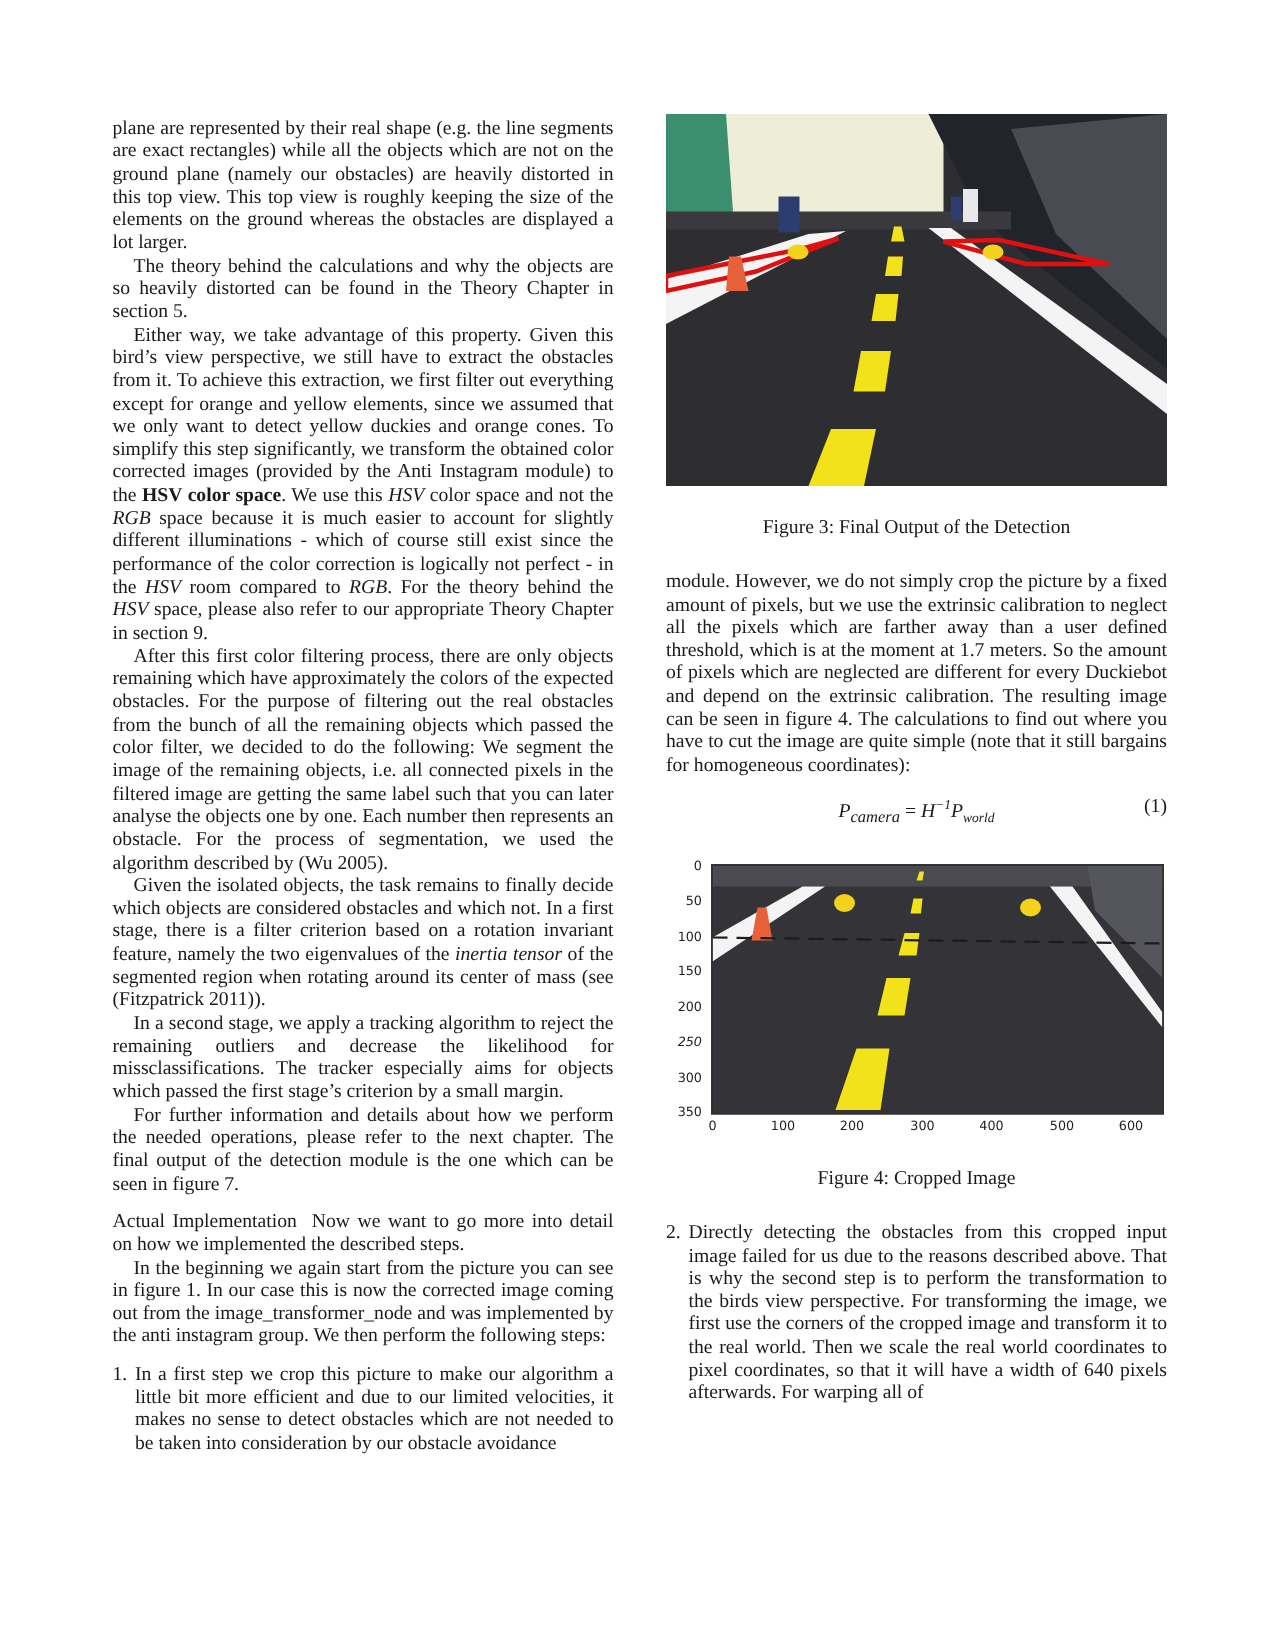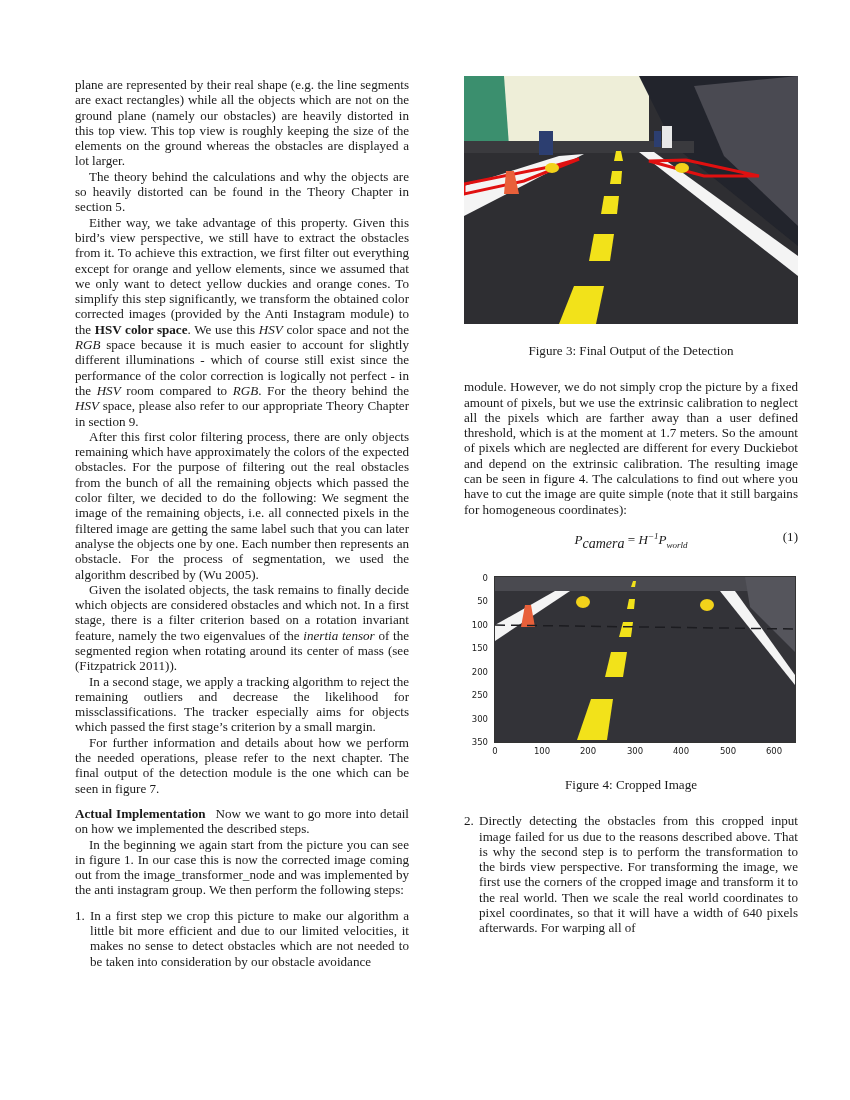--- a/index.html
+++ b/index.html
@@ -1,25 +1,25 @@
 <!DOCTYPE html>
 <html><head>
 <meta charset="utf-8">
 <style>
   html, body { margin: 0; padding: 0; background: #ffffff; }
   body { width: 850px; height: 1100px; position: relative; overflow: hidden;
          font-family: "Liberation Serif", "DejaVu Serif", serif; color: #1a1a1a; }
   .col { position: absolute; width: 334px; font-size: 13.1px; line-height: 15.3px; text-align: justify; }
   .col.left { left: 75px; top: 77px; }
-  .col.right { left: 464px; top: 76px; }
+  .col.right { left: 444px; top: 76px; }
   p { margin: 0; }
   p.ind { text-indent: 14px; }
   b { font-weight: bold; }
   i { font-style: italic; }
-  .runin { font-weight: bold; margin-right: 10px; }
+  .runin { font-weight: normal; margin-right: 10px; }
   .section-gap { margin-top: 10px; }
   ol { margin: 10px 0 0 0; padding-left: 0; list-style: none; }
   li { position: relative; padding-left: 15px; }
   li .num { position: absolute; left: 0; top: 0; }
   .figure { position: relative; }
   .fig3-img { width: 334px; height: 248px; position: relative; overflow: hidden; background: #2b2b2e; }
   .caption { text-align: center; margin-top: 19px; }
   .eq { position: relative; height: 20px; margin: 12px 0 6px 0; text-align: center; font-style: italic; }
   .eq .eqnum { position: absolute; right: 0; top: 0; font-style: normal; }
   .fig4-wrap { position: relative; height: 190px; margin-top: 24px; }
@@ -71,32 +71,32 @@
         <ellipse cx="88" cy="92" rx="7" ry="5" fill="#f2d21a"></ellipse>
         <ellipse cx="218" cy="92" rx="7" ry="5" fill="#f2d21a"></ellipse>
       </svg>
     </div>
     <p class="caption">Figure 3: Final Output of the Detection</p>
   </div>
 
   <p style="margin-top:21px;">module. However, we do not simply crop the picture by a fixed amount of pixels, but we use the extrinsic calibration to neglect all the pixels which are farther away than a user defined threshold, which is at the moment at 1.7 meters. So the amount of pixels which are neglected are different for every Duckiebot and depend on the extrinsic calibration. The resulting image can be seen in figure 4. The calculations to find out where you have to cut the image are quite simple (note that it still bargains for homogeneous coordinates):</p>
 
   <div class="eq">
-    <span>P</span><sub style="font-size:14px;">camera</sub><span style="font-style:normal;"> = </span><span>H</span><sup style="font-size:9px;">−1</sup><span>P</span><sub style="font-size:9px;">world</sub>
+    <span>P</span><sub style="font-size:11px;">camera</sub><span style="font-style:normal;"> = </span><span>H</span><sup style="font-size:9px;">−1</sup><span>P</span><sub style="font-size:9px;">world</sub>
     <span class="eqnum">(1)</span>
   </div>
 
 
   <div class="fig4-wrap">
     <span class="ytick" style="top:-2px;">0</span>
     <span class="ytick" style="top:21px;">50</span>
     <span class="ytick" style="top:45px;">100</span>
     <span class="ytick" style="top:68px;">150</span>
     <span class="ytick" style="top:92px;">200</span>
-    <span class="ytick" style="top:115px;">250</span>
+    <span class="ytick" style="top:115px;font-style:italic;">250</span>
     <span class="ytick" style="top:139px;">300</span>
     <span class="ytick" style="top:162px;">350</span>
     <div class="fig4-img">
       <svg width="300" height="165" viewBox="0 0 300 165">
         <rect x="0" y="0" width="300" height="165" fill="#333338"></rect>
         <rect x="0" y="0" width="300" height="14" fill="#4a4a50"></rect>
         <polygon points="0,48 60,14 75,14 0,64" fill="#f4f4f4"></polygon>
         <polygon points="225,14 240,14 300,98 300,108" fill="#f4f4f4"></polygon>
         <polygon points="250,0 300,0 300,75 255,30" fill="#55555c"></polygon>
         <polygon points="138,4 141,4 140,10 136,10" fill="#f2e21a"></polygon>

